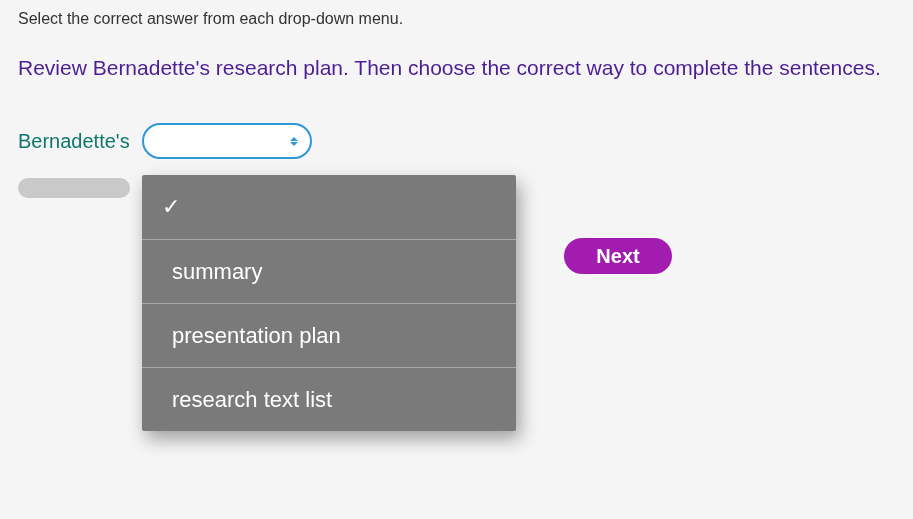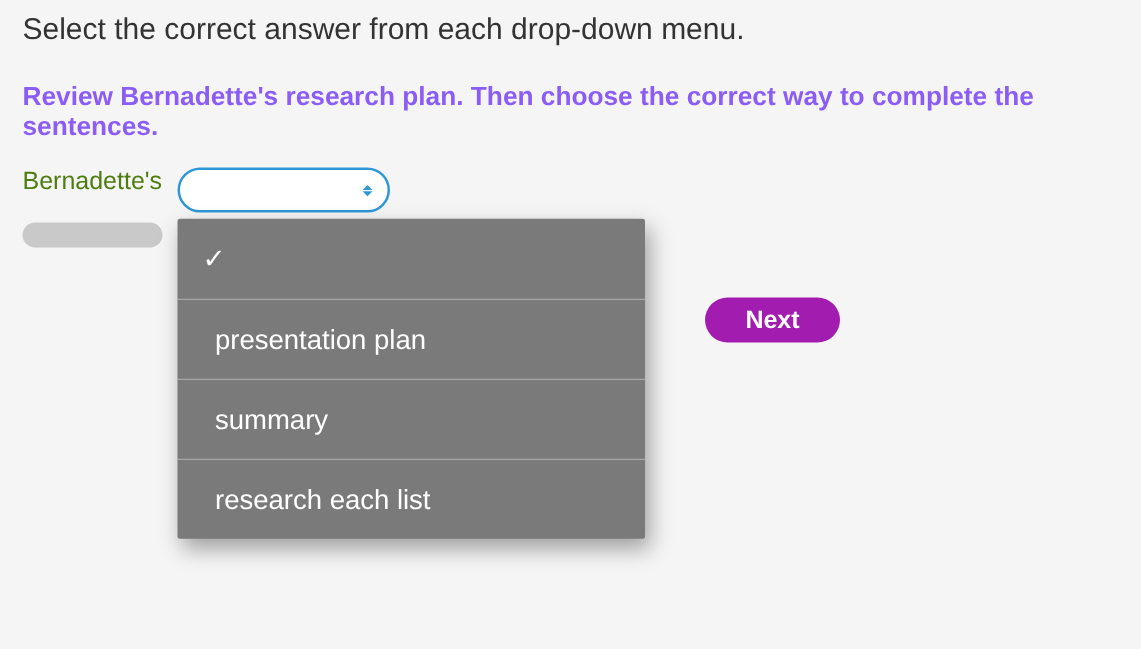--- a/index.html
+++ b/index.html
@@ -11,36 +11,35 @@
       font-family: Arial, Helvetica, sans-serif;
       background: #f5f5f5;
       width: 913px;
       height: 519px;
       padding: 10px 18px;
       color: #2a2a2a;
       position: relative;
       overflow: hidden;
     }
     .line1 {
-      font-size: 24px;
+      font-size: 16px;
       color: #333;
       margin-bottom: 28px;
     }
     .line2 {
       font-size: 21px;
-      color: #8b5cf6;
-      margin-bottom: 20px;
-      font-weight: bold;
+      color: #4c1d95;
+      margin-bottom: 43px;
     }
     .sentence-row {
       display: flex;
-      align-items: flex-start;
+      align-items: center;
       gap: 12px;
       font-size: 20px;
-      color: #4d7c0f;
+      color: #0f766e;
       margin-bottom: 10px;
     }
     .dropdown-closed {
       position: relative;
       width: 170px;
       height: 36px;
       border: 2px solid #2f97d6;
       border-radius: 18px;
       background: #fff;
       display: flex;
@@ -134,18 +133,18 @@
     </span>
   </div>
 </div>
 
 <div class="placeholder-pill"></div>
 
 <div class="dropdown-panel">
   <div class="dd-item selected">
     <span class="check">✓</span>
   </div>
+  <div class="dd-item">summary</div>
   <div class="dd-item">presentation plan</div>
-  <div class="dd-item">summary</div>
-  <div class="dd-item">research each list</div>
+  <div class="dd-item">research text list</div>
 </div>
 
 <button class="next-btn">Next</button>
 
 </body></html>

